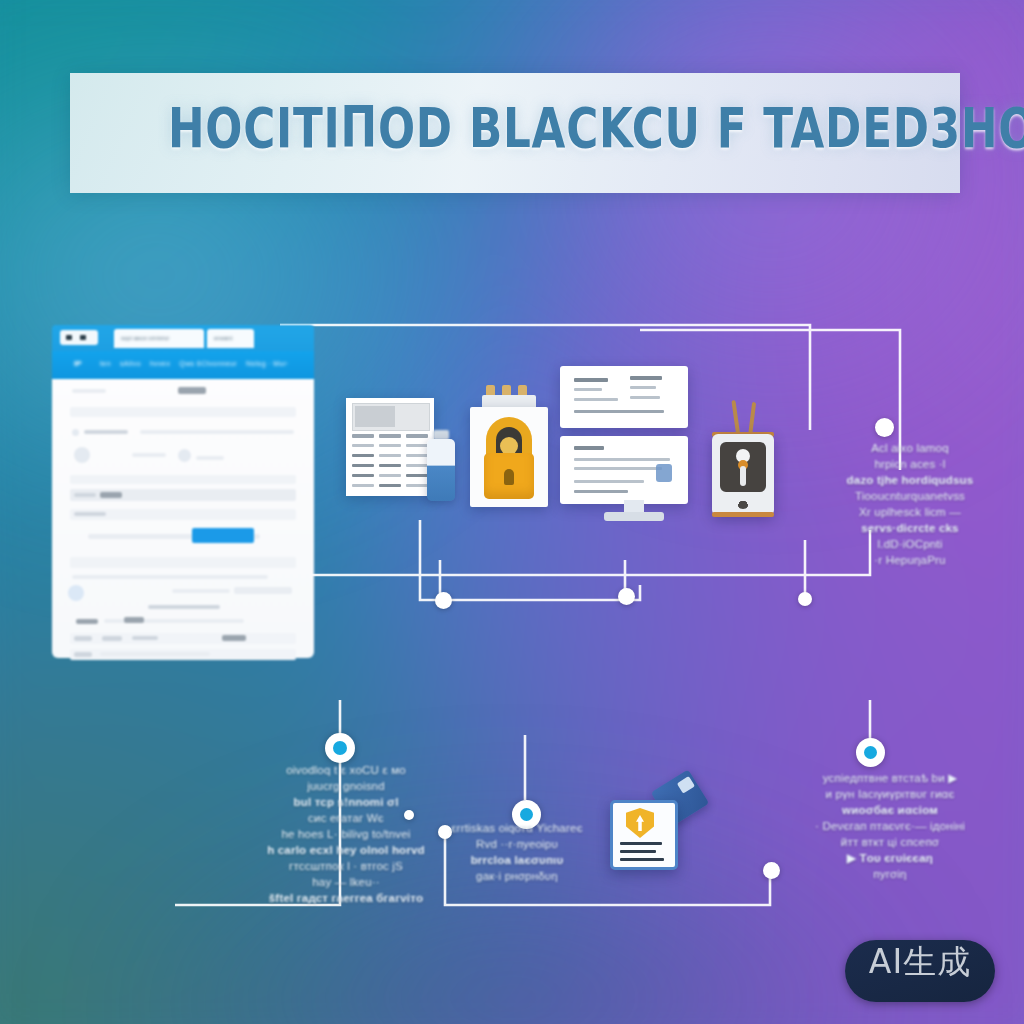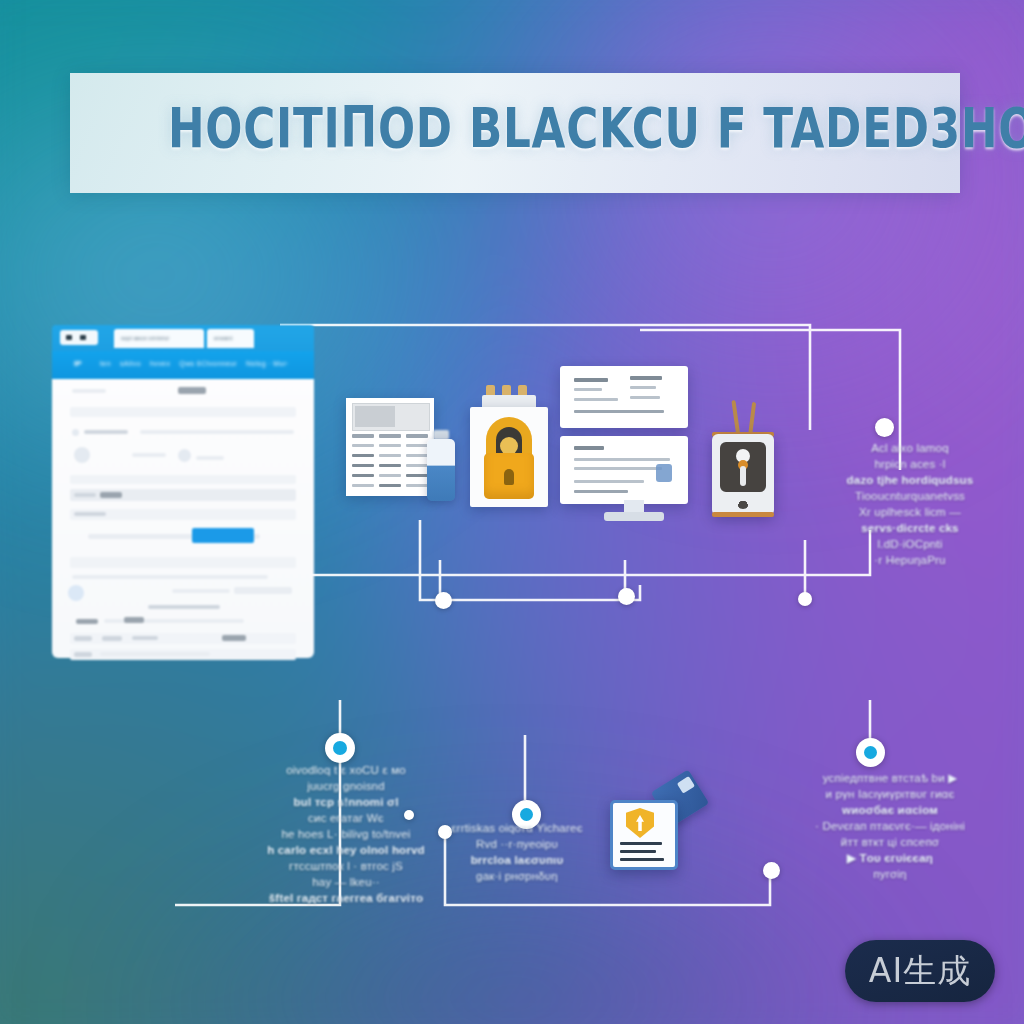--- a/index.html
+++ b/index.html
@@ -138,21 +138,21 @@
   #usbdoc .tl{position:absolute;background:#2f3e4e;border-radius:1px;}
 
   
   .cap{position:absolute;color:#eaf3fb;font-size:11.5px;line-height:16px;
        text-align:center;filter:blur(1.15px);letter-spacing:.2px;
        text-shadow:0 1px 2px rgba(0,0,0,.30);}
   .cap b{font-weight:700;}
 
   
   #wm{position:absolute;left:845px;top:940px;width:150px;height:62px;border-radius:31px;
-      background:linear-gradient(160deg,#1b2c4d,#16253f);display:flex;align-items:center;justify-content:center;
+      background:linear-gradient(160deg,#1b2c4d,#16253f);display:flex;justify-content:center;
       box-shadow:0 2px 10px rgba(0,0,0,.35);}
   #wm span{font-family:"DejaVu Sans",sans-serif;font-size:33px;color:#c7cdd6;letter-spacing:1px;}
 </style>
 </head>
 <body>
 
 <div id="stage">
 
   <div class="bg-layer bg-base"></div>
   <div class="bg-layer bg-soft"></div>

